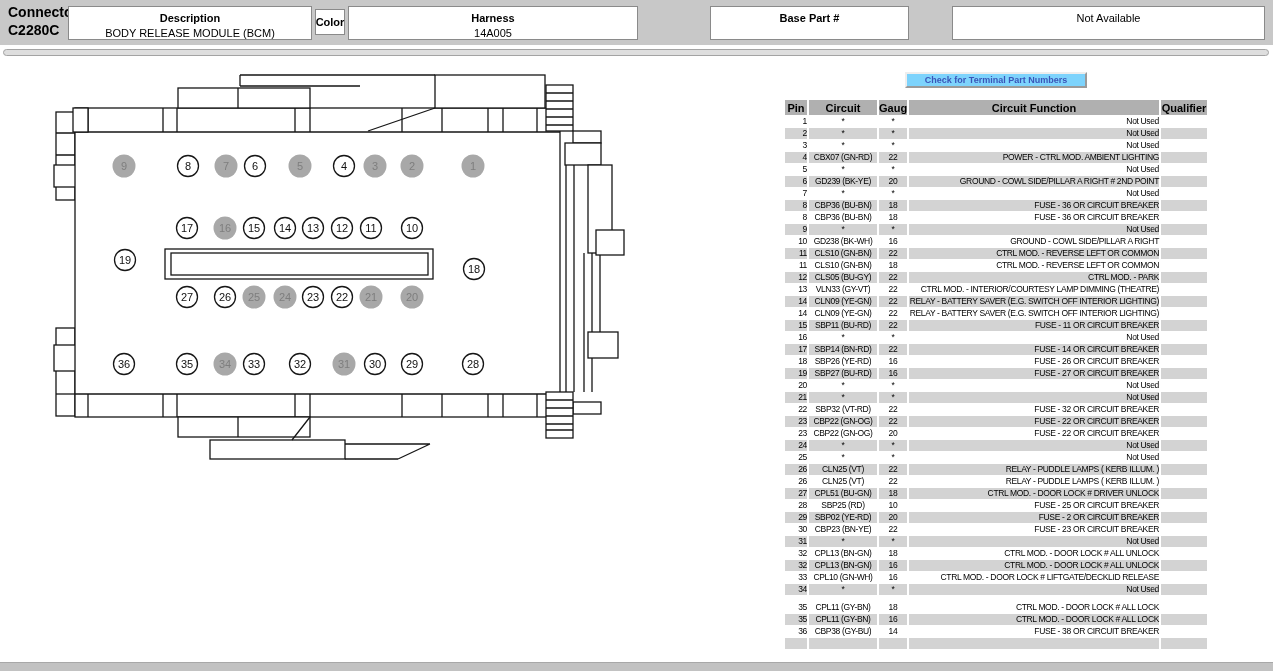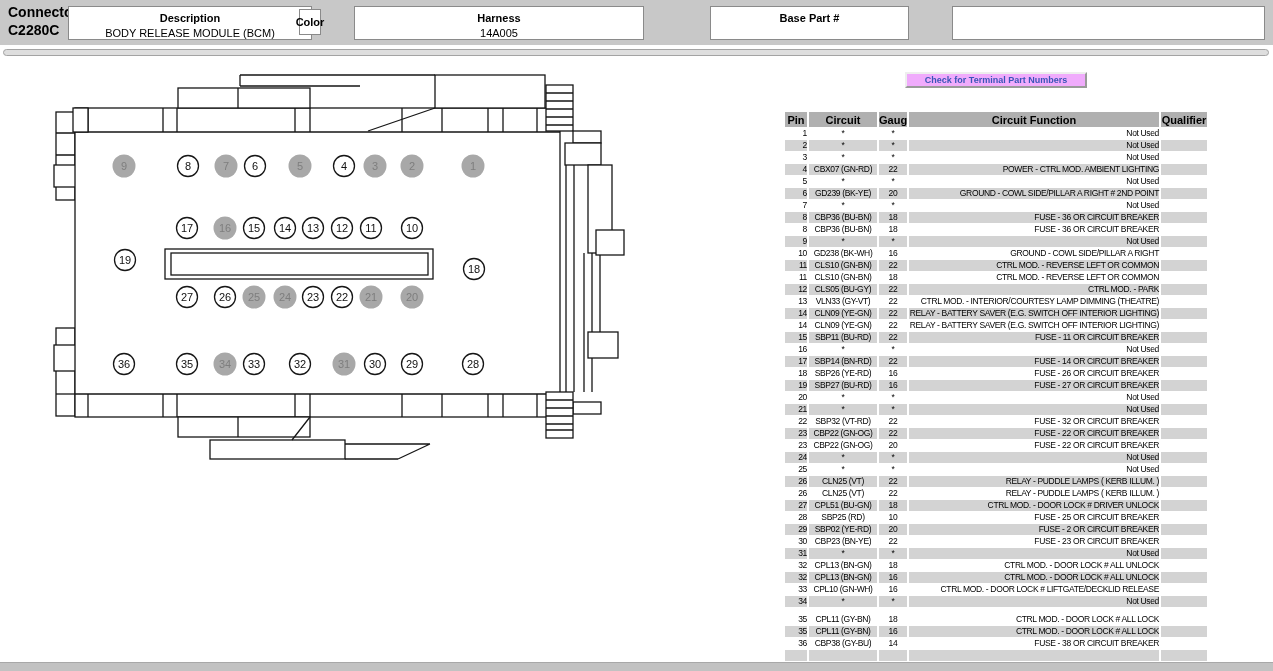--- a/index.html
+++ b/index.html
@@ -26,24 +26,24 @@
   .outline{fill:#fff;stroke:#161616;stroke-width:1.3;}
   .oline{fill:none;stroke:#161616;stroke-width:1.3;}
   .pin-used{fill:#fff;stroke:#161616;stroke-width:1.3;}
   .pin-unused{fill:#a8a8a8;stroke:none;}
   .pin-num-used{fill:#111;font-size:11px;font-family:"Liberation Sans",sans-serif;text-anchor:middle;}
   .pin-num-unused{fill:#7e7e7e;font-size:11px;font-family:"Liberation Sans",sans-serif;text-anchor:middle;}
 
   
   .btnwrap{position:absolute;left:783px;top:69px;width:426px;text-align:center;}
   .check-btn{font-family:"Liberation Sans",sans-serif;font-size:9px;font-weight:bold;color:#3a55b8;
-             background:#f0abfc;border:2px outset #eee;padding:1px 18px;cursor:pointer;}
+             background:#7dd3fc;border:2px outset #eee;padding:1px 18px;cursor:pointer;}
 
   
-  .tablewrap{position:absolute;left:783px;top:99px;width:426px;margin-top:12px;}
+  .tablewrap{position:absolute;left:783px;top:99px;width:426px;}
   table.pinout{border-collapse:separate;border-spacing:2px 1px;table-layout:fixed;width:426px;}
   table.pinout th{background:#b0b0b0;font-size:11px;font-weight:bold;height:15px;padding:0;
                   white-space:nowrap;overflow:hidden;}
   table.pinout td{font-size:8.5px;letter-spacing:-0.35px;height:11px;line-height:11px;padding:0;
                   white-space:nowrap;}
   tr.shade td{background:#d3d3d3;}
   td.c-pin{text-align:right;padding-right:6px;}
   td.c-circuit{text-align:center;}
   td.c-gauge{text-align:center;}
   td.c-func{text-align:right;padding-left:4px;}
@@ -57,31 +57,32 @@
   <div class="topband">
     <div class="conn-block">
       <div>Connector:</div>
       <div>C2280C</div>
     </div>
     <div id="header-fields">
         <div class="hfield" style="left: 68px; width: 244px;">
           <div class="flabel">Description</div>
           <div class="fvalue">BODY RELEASE MODULE (BCM)</div>
         </div>
-        <div class="hfield compact" style="left: 299px; width: 22px;">
+        <div class="hfield compact" style="left: 315px; width: 30px;">
           <div class="flabel">Color</div>
         </div>
-        <div class="hfield" style="left: 348px; width: 290px; margin-left: 6px;">
+        <div class="hfield" style="left: 348px; width: 290px;">
           <div class="flabel">Harness</div>
           <div class="fvalue">14A005</div>
         </div>
         <div class="hfield" style="left: 710px; width: 199px;">
           <div class="flabel">Base Part #</div>
         </div>
         <div class="hfield" style="left: 952px; width: 313px;">
+          <div class="fvalue">Not Available</div>
         </div>
       </div>
   </div>
 
   <div class="divider"></div>
 
   <svg class="diagram" width="650" height="414" viewBox="0 60 650 414" style="left:0;top:60px;">
 
     <rect class="outline" x="56" y="112" width="19" height="88"></rect>
     <path class="oline" d="M56,133H75 M56,155H75"></path>

